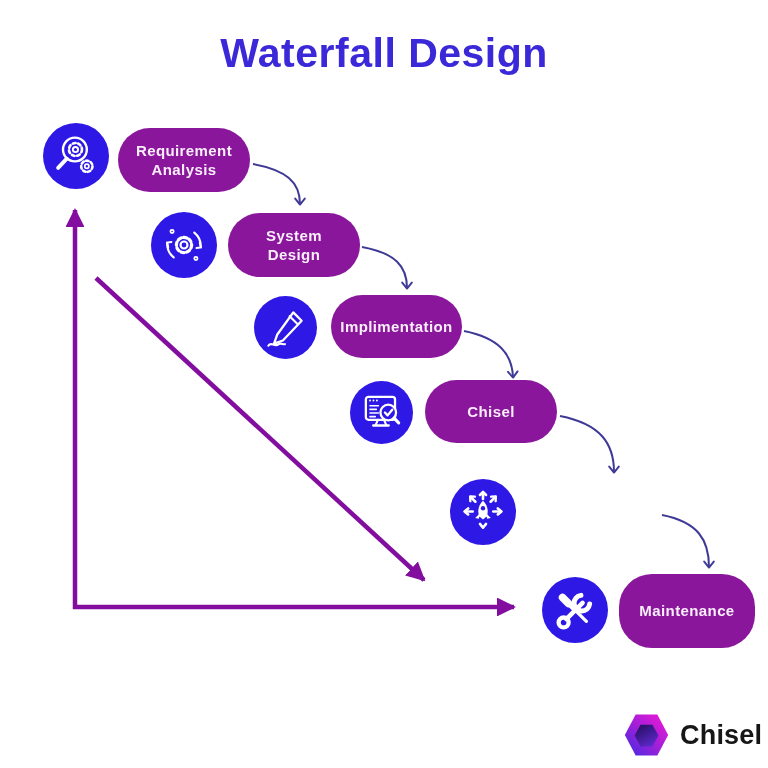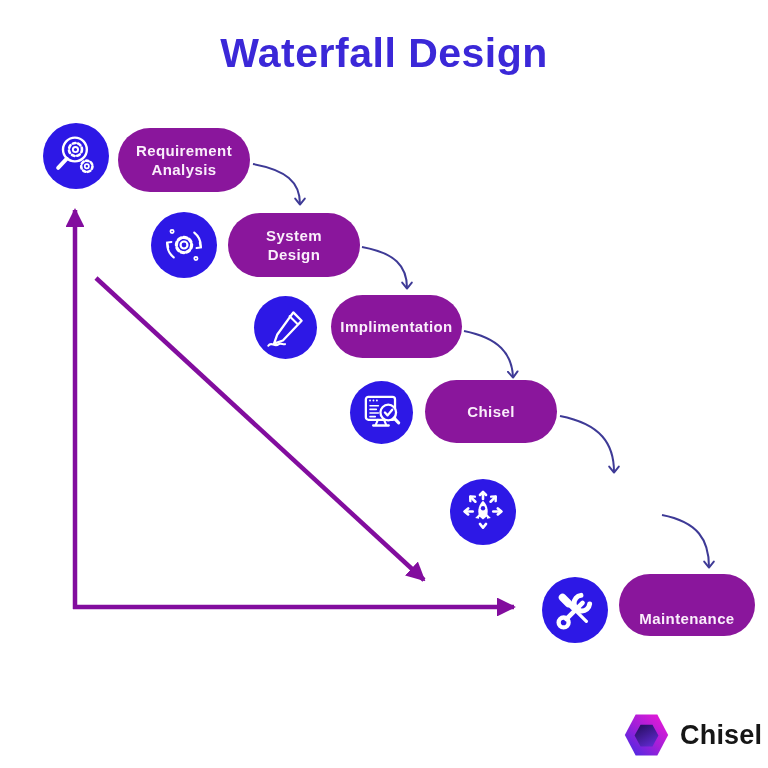--- a/index.html
+++ b/index.html
@@ -32,21 +32,21 @@
     display:flex;align-items:center;justify-content:center;text-align:center;
     color:var(--pill-text);font-size:15px;font-weight:600;letter-spacing:.4px;line-height:1.3;
     padding:8px 10px;
   }
   
   .ic1{left:43px;top:123px;} .pl1{left:118px;top:128px;width:132px;height:64px;}
   .ic2{left:151px;top:212px;} .pl2{left:228px;top:213px;width:132px;height:64px;}
   .ic3{left:254px;top:296px;width:63px;height:63px;} .pl3{left:331px;top:295px;width:131px;height:63px;align-items:center;}
   .ic4{left:350px;top:381px;width:63px;height:63px;} .pl4{left:425px;top:380px;width:132px;height:63px;}
   .ic5{left:450px;top:479px;} .pl5{left:527px;top:477px;width:134px;height:66px;}
-  .ic6{left:542px;top:577px;} .pl6{left:619px;top:574px;width:136px;height:62px;align-items:flex-end;}
+  .ic6{left:542px;top:577px;} .pl6{left:619px;top:574px;width:136px;height:74px;}
   .ic3 svg,.ic4 svg{width:50px;height:50px;}
   .logo{
     position:absolute;left:620px;top:709px;display:flex;align-items:center;gap:7px;
   }
   .logo-hex{width:53px;height:52px;display:block;}
   .logo-text{font-size:27px;font-weight:700;color:var(--logo-text);letter-spacing:.2px;}
 </style>
 </head>
 <body>
 

